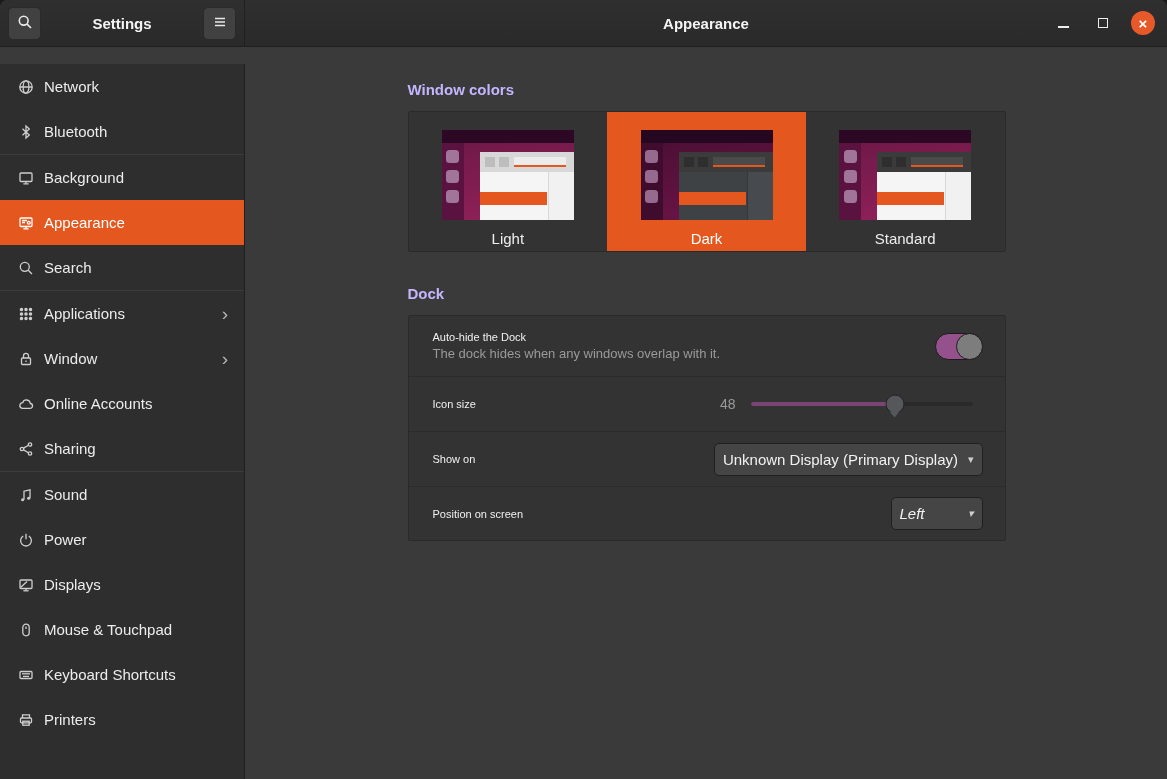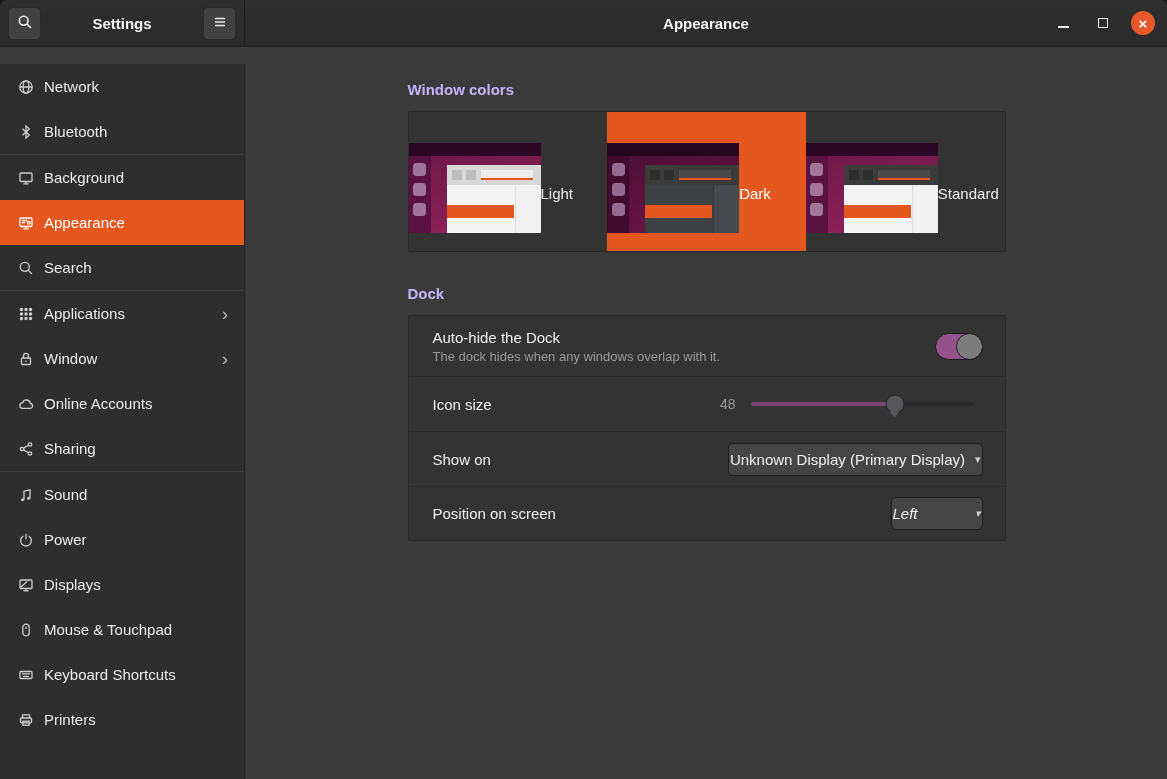--- a/index.html
+++ b/index.html
@@ -34,21 +34,21 @@
   .chev { position:absolute; right:16px; color:#b5b5b5; font-size:19px; line-height:1; top:50%; transform:translateY(-54%); }
 
   
   .main { position:absolute; top:48px; left:246px; right:0; bottom:0; background:#3a3a3a; }
   .panel-inner { width:598px; margin:0 auto; }
   .section-heading { font-size:15px; font-weight:bold; color:#c4b5fd; margin-top:33px; margin-bottom:13px; }
   .group { background:#333333; border:1px solid #2a2a2a; border-radius:2px; }
 
   
   .theme-row { display:flex; height:141px; }
-  .theme-cell { flex:1; display:flex; flex-direction:row; align-items:center; padding-top:13px; cursor:pointer; }
+  .theme-cell { flex:1; display:flex; flex-direction:column; align-items:center; padding-top:13px; cursor:pointer;justify-content:center; }
   .theme-cell.selected { background:var(--accent); }
   .theme-label { margin-top:10px; font-size:15px; color:#ededed; }
   .theme-cell.selected .theme-label { color:#fff; }
 
   .thumb { position:relative; width:132px; height:90px; overflow:hidden; background:linear-gradient(170deg, var(--desk1), var(--desk2)); }
   .thumb .strip { position:absolute; top:0; left:0; right:0; height:13px; background:var(--strip); }
   .thumb .dock { position:absolute; top:13px; left:0; bottom:0; width:22px; background:var(--dock); }
   .thumb .dock i { display:block; width:13px; height:13px; border-radius:3.5px; background:var(--dockicon); margin:7px auto 0; }
   .mini-window { position:absolute; left:38px; top:22px; right:0; bottom:0; }
   .mini-header { position:relative; height:20px; background:var(--head); }
@@ -59,39 +59,39 @@
   .mini-col { position:absolute; top:0; right:0; bottom:0; width:26px; background:var(--mcol); border-left:1px solid var(--mcolb); }
   .mini-orange { position:absolute; left:0; top:20px; height:13px; width:67px; background:var(--accent); }
 
   .theme-cell.light    { --desk1:#6b1746; --desk2:#93225b; --strip:#2d0825; --dock:#5a1341; --dockicon:#a1749a; --head:#d8d8d8; --sq:#bdbdbd; --hbar:#ececec; --mbody:#f5f5f5; --mcol:#f1f1f1; --mcolb:#d9d9d9; }
   .theme-cell.standard { --desk1:#6b1746; --desk2:#93225b; --strip:#2d0825; --dock:#5a1341; --dockicon:#a1749a; --head:#3b3b3b; --sq:#2e2e2e; --hbar:#4a4a4a; --mbody:#f5f5f5; --mcol:#f1f1f1; --mcolb:#d9d9d9; }
   .theme-cell.dark     { --desk1:#480e33; --desk2:#6d1547; --strip:#250720; --dock:#400c2e; --dockicon:#96698e; --head:#3b3b3b; --sq:#2e2e2e; --hbar:#4a4a4a; --mbody:#3f4245; --mcol:#474a4e; --mcolb:#35383b; }
 
   
   .row { display:flex; align-items:center; padding:0 22px 0 24px; }
   .row-sep { height:1px; background:#2b2b2b; }
-  .row-title { font-size:15px; color:#f0f0f0; }
+  .row-title { font-size:11px; color:#f0f0f0; }
   .row-sub { font-size:13px; color:#9a9a9a; margin-top:3px; }
   .row.autohide { height:60px; justify-content:space-between; }
   .row.iconsize { height:54px; }
   .row.showon { height:54px; justify-content:space-between; }
   .row.position { height:53px; justify-content:space-between; }
 
   .toggle { position:relative; width:48px; height:27px; border-radius:14px; background:var(--toggle); border:1px solid #1b1b1b; cursor:pointer; flex:none; }
   .toggle .knob { position:absolute; top:-1px; right:-1px; width:27px; height:27px; border-radius:50%; background:#7d7d7d; border:1px solid #1b1b1b; }
 
   .slider-wrap { display:flex; align-items:center; margin-left:auto; }
   .slider-value { font-size:14px; color:#9a9a9a; margin-right:15px; }
   .slider { position:relative; width:222px; height:18px; cursor:pointer; margin-right:10px; }
   .slider .track { position:absolute; top:7px; left:0; right:0; height:4px; border-radius:2px; background:#2a2a2a; }
   .slider .fill { position:absolute; top:7px; left:0; width:65%; height:4px; border-radius:2px; background:var(--slider); }
   .slider .handle { position:absolute; top:50%; left:65%; transform:translate(-50%,-50%); width:19px; height:19px; border-radius:50%; background:#55575b; border:1px solid #232327; }
   .slider .handle::after { content:""; position:absolute; left:50%; bottom:-5px; transform:translateX(-50%); border-left:5px solid transparent; border-right:5px solid transparent; border-top:6px solid #55575b; }
 
-  .dropdown { display:inline-flex; align-items:center; gap:10px; height:33px; padding:0 1px; background:#454545; border:1px solid #1f1f1f; border-radius:5px; cursor:pointer; }
+  .dropdown { display:inline-flex; align-items:center; gap:10px; height:33px; padding:0 8px; background:#454545; border:1px solid #1f1f1f; border-radius:5px; cursor:pointer; }
   .dropdown .dd-label { font-size:15px; color:#f1f1f1; white-space:nowrap; }
   .dropdown .dd-caret { font-size:11px; color:#cfcfcf; }
   .dropdown.small { min-width:92px; justify-content:space-between;font-style:italic; }
 </style>
 </head>
 <body>
 
 <div class="window">
 
   <div class="titlebar">

